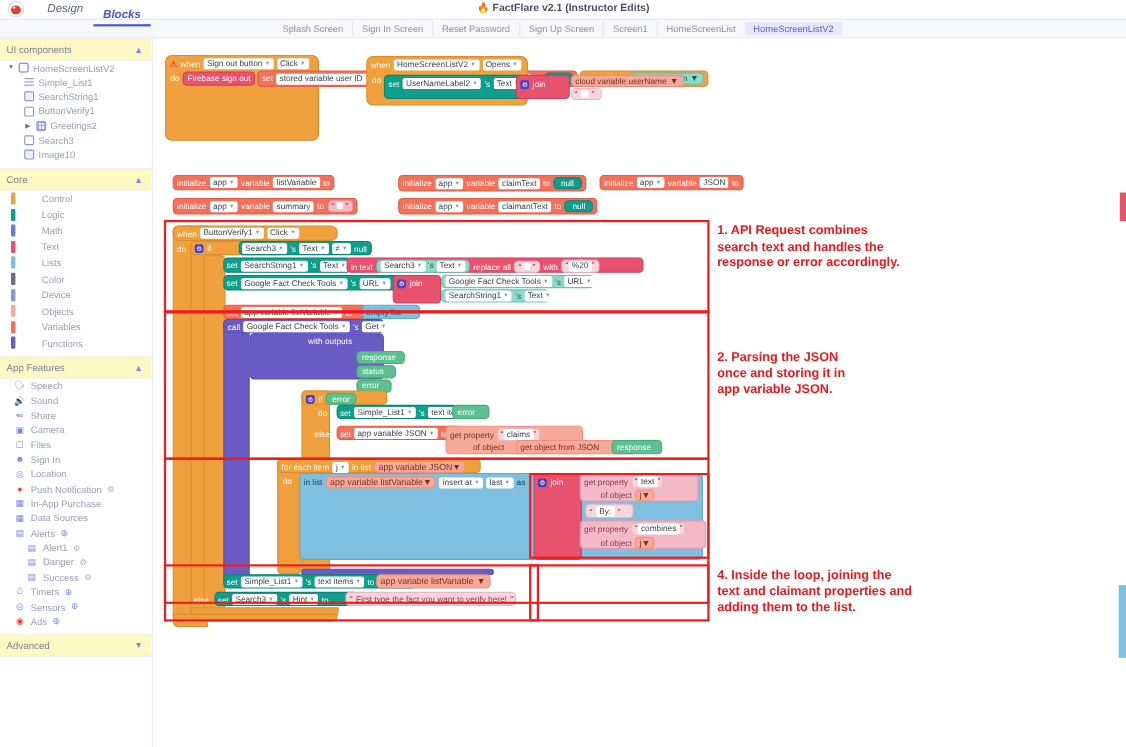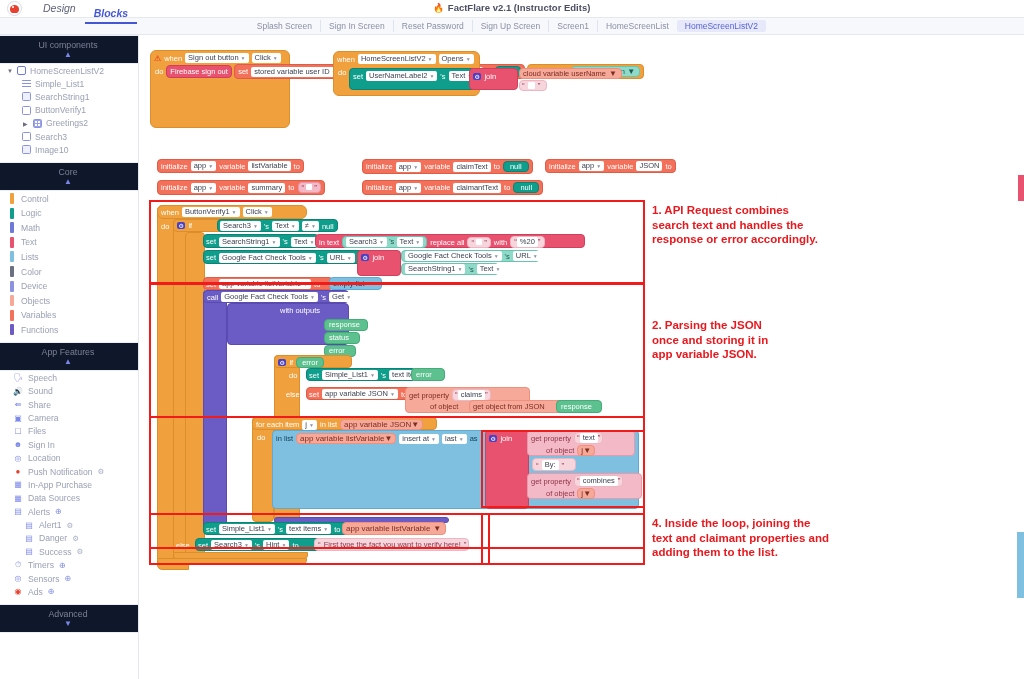--- a/index.html
+++ b/index.html
@@ -35,39 +35,39 @@
 
   
   .body { display:flex; height:644px; }
   .sidebar { width:139px; border-right:1px solid #e6e8ef; background:#fff;
              overflow:hidden; font-size:8.6px; }
   .canvas { flex:1; position:relative; background:#fff; overflow:hidden; }
 
   
   .sec { display:flex; align-items:center; justify-content:space-between;
          padding:4px 8px 4px 6px; color:#7c8297; font-size:8.8px;
-         border-bottom:1px solid #eceef5; border-top:1px solid #eceef5; background:#0f172a;flex-direction:column;}
+         border-bottom:1px solid #eceef5; border-top:1px solid #eceef5; background:#fef9c3;}
   .sec .chev { color:#7b87e8; font-size:8px; }
   .treeitem { display:flex; align-items:center; gap:4px; padding:1.6px 0 1.6px 14px; color:#9aa0b4; }
   .treeitem.lvl2 { padding-left:22px; }
   .treeitem.lvl3 { padding-left:30px; }
   .caret { width:6px; font-size:6px; color:#6b6f82; margin-left:-7px; }
   .ic { width:9px; height:9px; border:1px solid #8b93e0; border-radius:1.5px; display:inline-block;
         flex:0 0 auto; }
   .ic.phone { border-radius:2px; background:#fff; border-color:#6f79d8; }
   .ic.lines { border:none; background:
       linear-gradient(#8b93e0 0 0) 0 1px/9px 1.2px no-repeat,
       linear-gradient(#8b93e0 0 0) 0 4px/9px 1.2px no-repeat,
       linear-gradient(#8b93e0 0 0) 0 7px/9px 1.2px no-repeat; }
   .ic.grid { background:
       repeating-linear-gradient(#9aa1e6 0 1px, transparent 1px 3px),
       repeating-linear-gradient(90deg,#9aa1e6 0 1px, transparent 1px 3px); }
   .ic.img { background:#eef0fd; }
   .swatch { width:4px; height:11px; border-radius:1px; flex:0 0 auto; }
-  .coreitem { display:flex; align-items:center; gap:7px; padding:1.8px 0 1.8px 10px; color:#9aa0b4; }
+  .coreitem { display:flex; align-items:center; gap:24px; padding:1.8px 0 1.8px 10px; color:#9aa0b4; }
   .featitem { display:flex; align-items:center; gap:5px; padding:1.7px 0 1.7px 13px; color:#9aa0b4; }
   .featitem.lvl2 { padding-left:24px; }
   .gear { color:#aab0c6; font-size:7.5px; }
   .plus { color:#7b87e8; font-size:8px; }
   .fic { width:10px; height:10px; display:inline-flex; align-items:center; justify-content:center;
          font-size:8px; color:#7b87e8; flex:0 0 auto; }
 
   
   .blk { position:absolute; border-radius:4px; font-size:8px; color:#fff;
          font-family:"Liberation Sans", sans-serif; white-space:nowrap; }

